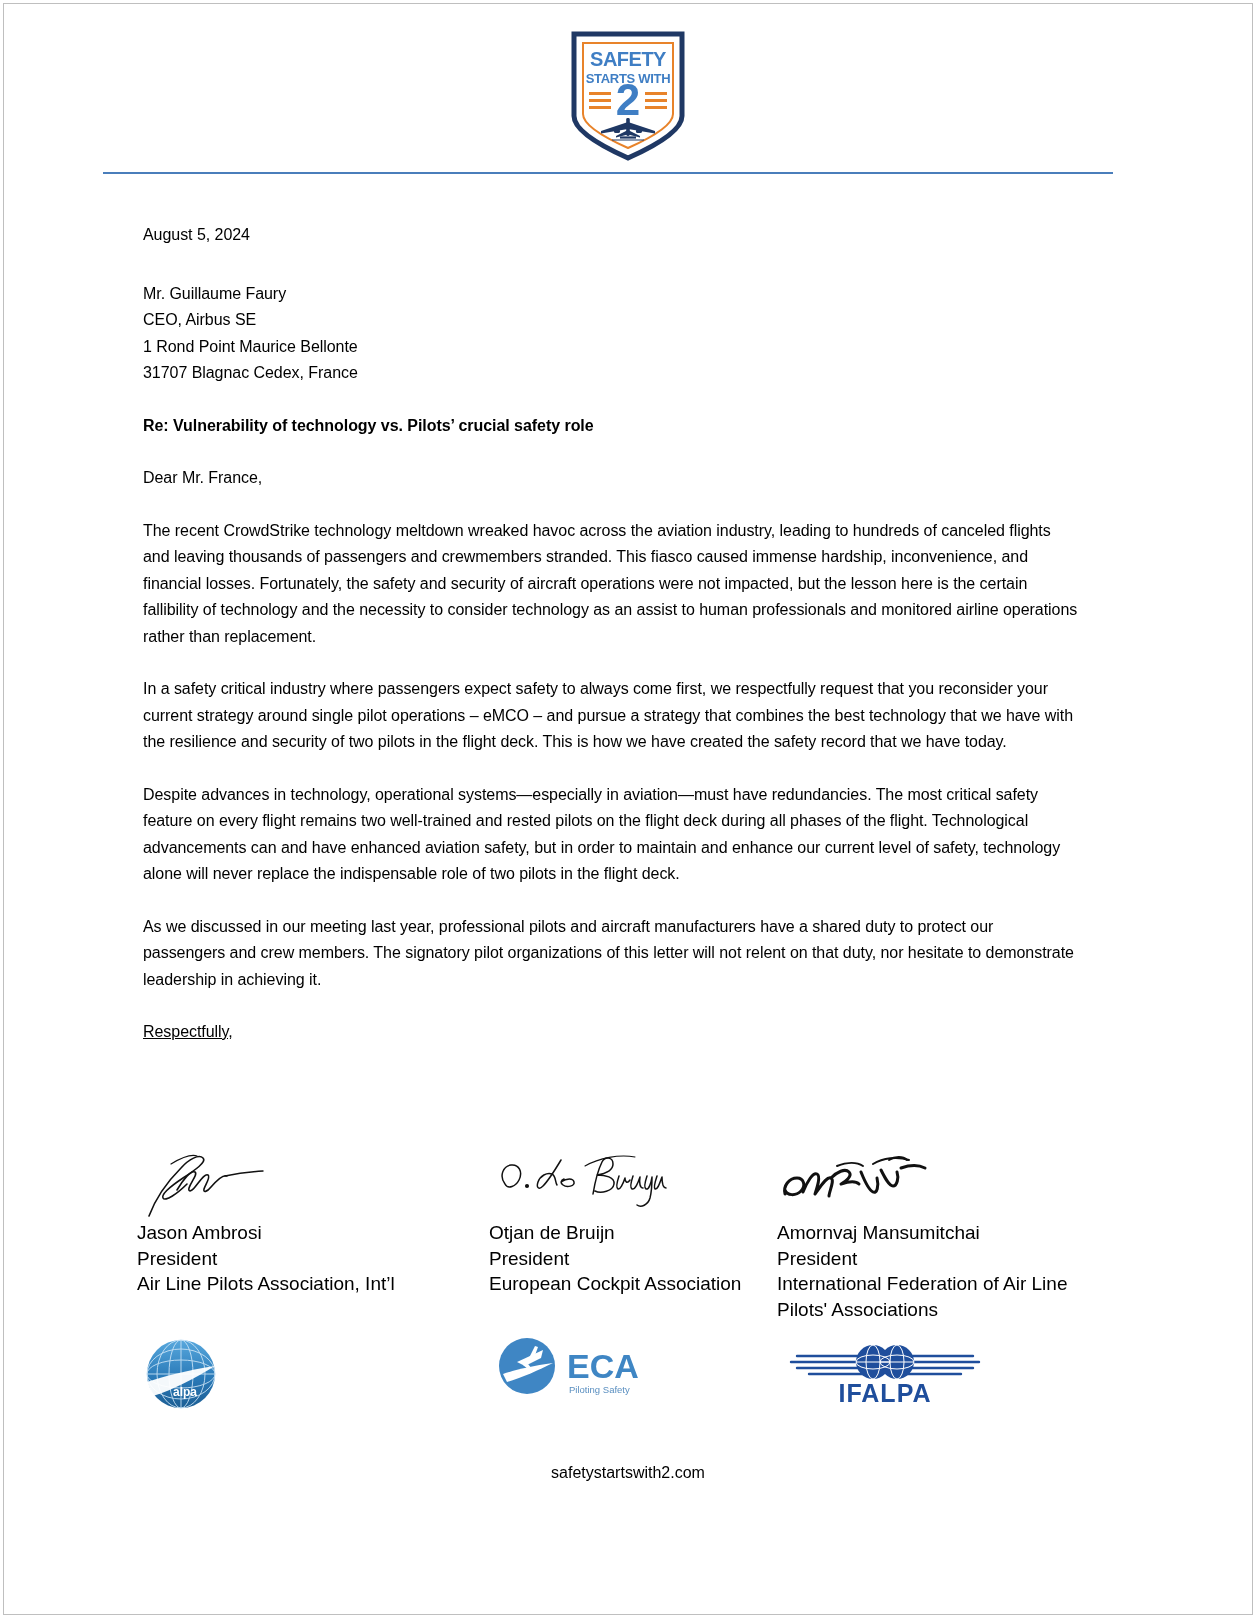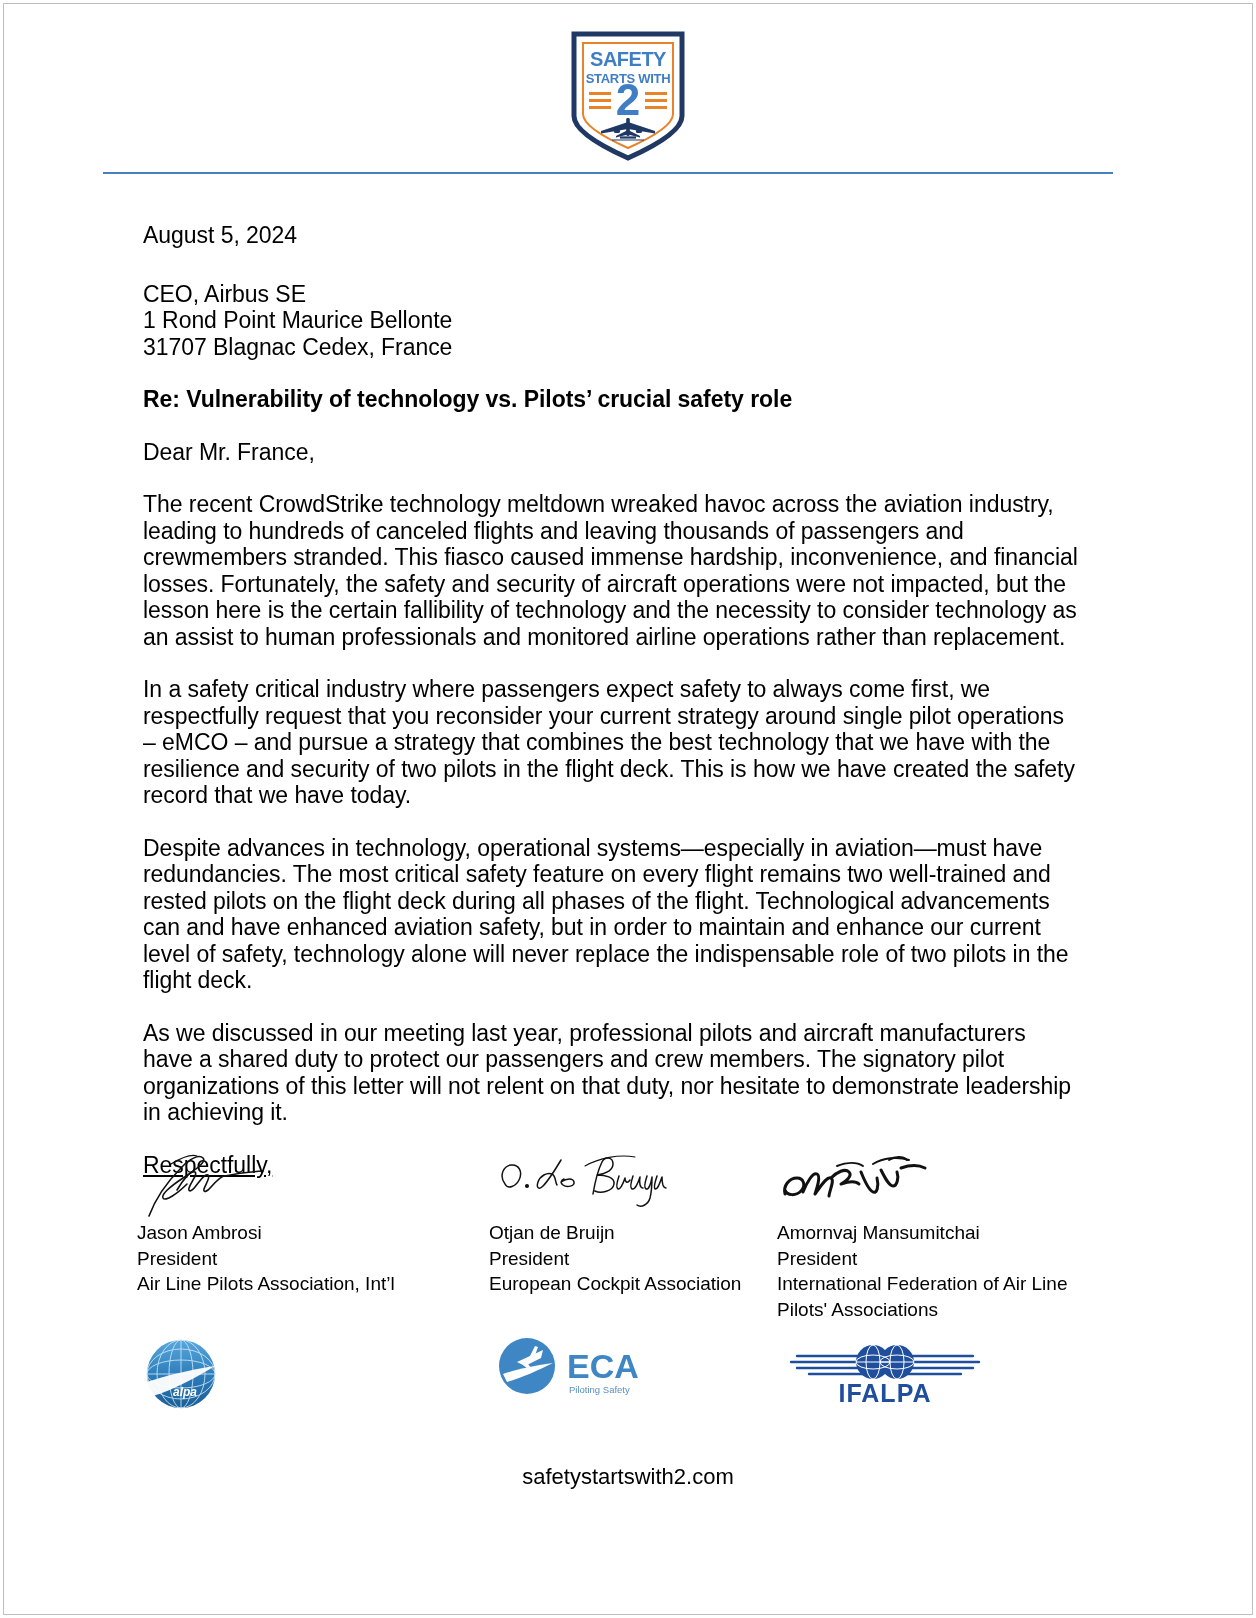--- a/index.html
+++ b/index.html
@@ -54,21 +54,21 @@
 
   
   .letter-body {
     position: absolute;
     left: 143px;
     top: 222px;
     width: 935px;
   }
   .letter-body p {
     margin: 0;
-    font-size: 23px;
+    font-size: 16px;
     line-height: 26.5px;
     letter-spacing: -0.05px;
   }
   .date-line { margin-bottom: 0 !important; }
   .gap-lg { height: 32px; }
   .gap-md { height: 26px; }
 
   .addr-line { font-size: 19.5px; line-height: 26.5px; }
   .subject { font-weight: bold; font-size: 19.5px; }
 
@@ -100,35 +100,35 @@
   }
 
   
   .logo-row {
     position: absolute;
     left: 143px;
     top: 1336px;
     width: 960px;
     display: flex;
   }
-  .logo-cell.c1 { width: 352px; font-style: italic; }
+  .logo-cell.c1 { width: 352px; }
   .logo-cell.c2 { width: 288px; }
   .logo-cell.c3 { width: 320px; }
   .logo-cell svg { display: block; }
 
   
   .footer {
     position: absolute;
     left: 0;
     top: 1464px;
     width: 100%;
     text-align: center;
   }
   .footer-url {
-    font-size: 22px;
+    font-size: 16px;
     color: #000000;
     text-decoration: none;
   }
 
   .respectfully { font-size: 19.5px; text-decoration: underline; }
 </style>
 </head>
 <body>
 
 <div class="page">
@@ -179,20 +179,21 @@
   </div>
 
   <div class="header-rule"></div>
 
   <div class="letter-body">
 
     <p class="date-line">August 5, 2024</p>
 
     <div class="gap-lg"></div>
 
+    <p class="addr-line">Mr. Guillaume Faury</p>
     <p class="addr-line">CEO, Airbus SE</p>
     <p class="addr-line">1 Rond Point Maurice Bellonte</p>
     <p class="addr-line">31707 Blagnac Cedex, France</p>
 
     <div class="gap-md"></div>
 
     <p class="subject">Re: Vulnerability of technology vs. Pilots’ crucial safety role</p>
 
     <div class="gap-md"></div>
 

